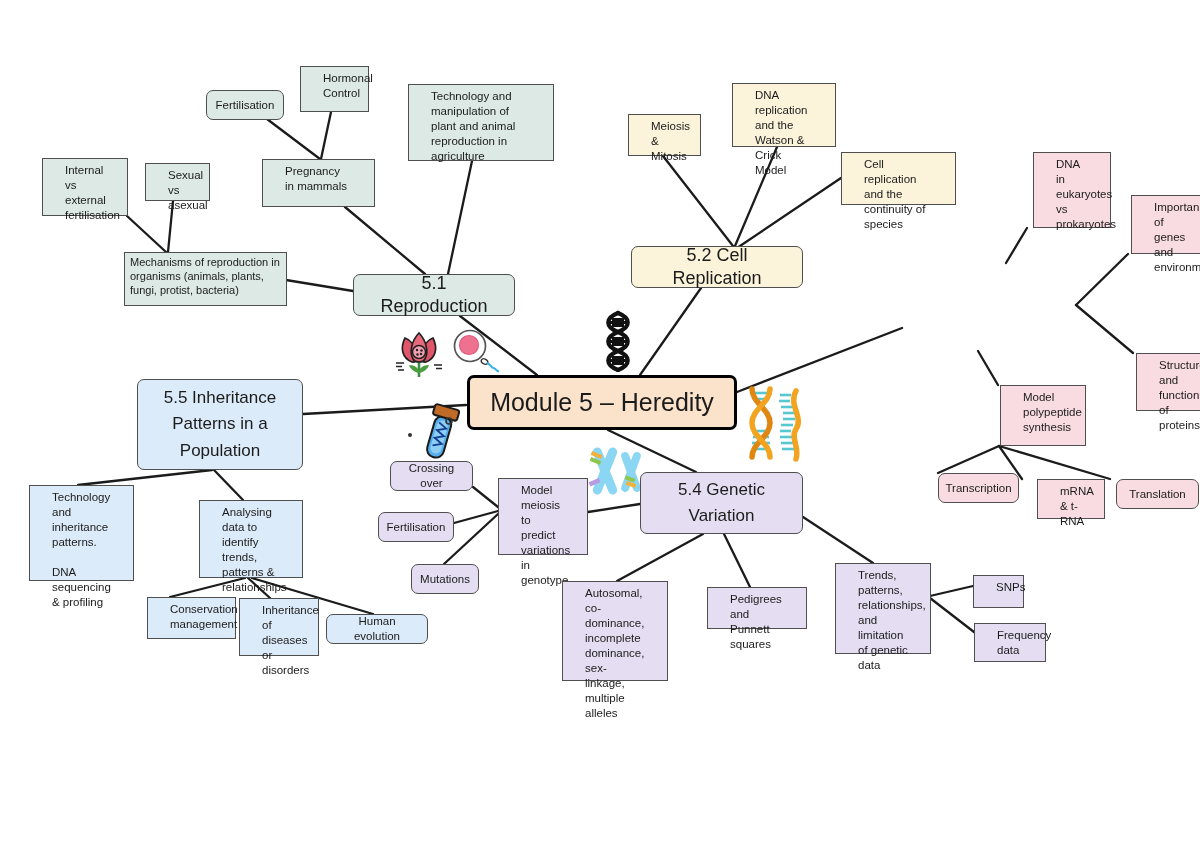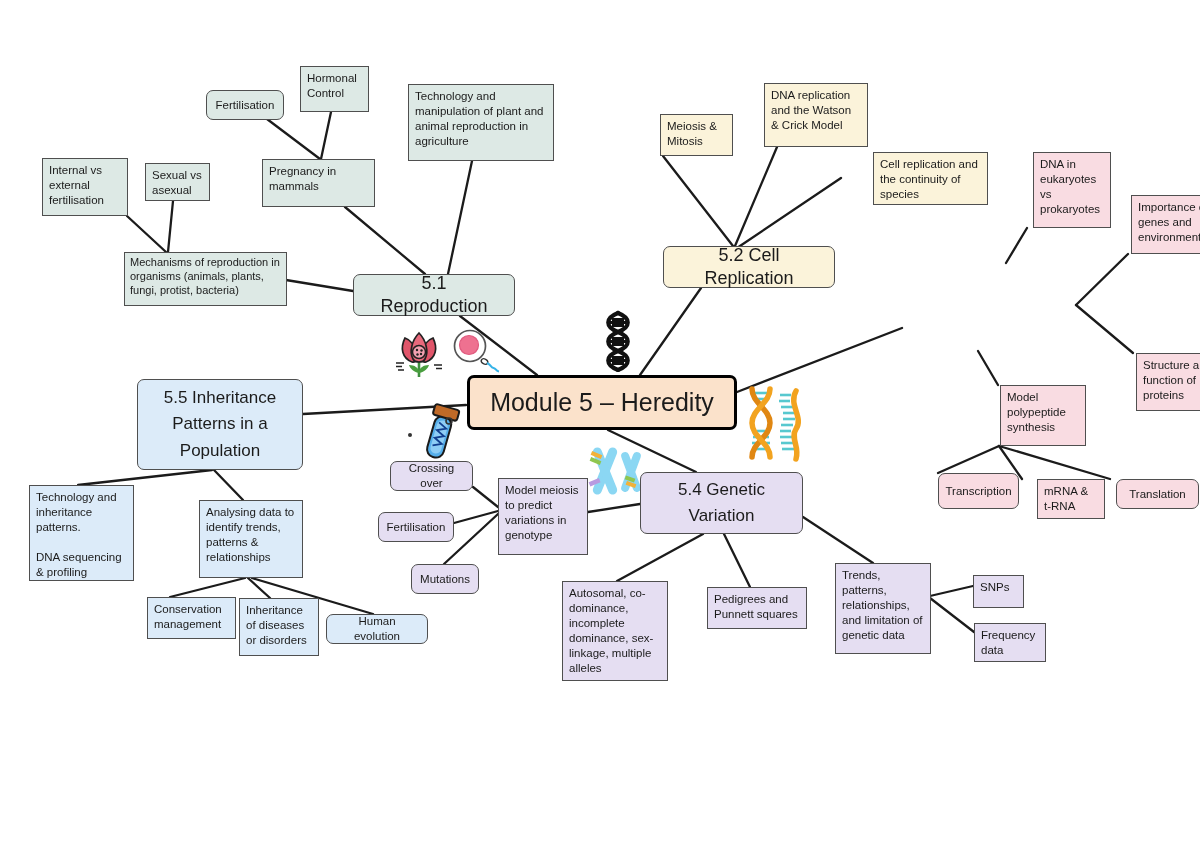--- a/index.html
+++ b/index.html
@@ -1,23 +1,23 @@
 <!DOCTYPE html>
 <html><head>
 <meta charset="utf-8">
 <style>
   html,body{margin:0;padding:0;background:#fff;}
   #canvas{position:relative;width:1200px;height:849px;background:#ffffff;overflow:hidden;
           font-family:"Liberation Sans", sans-serif;color:#1a1a1a;}
   #lines{position:absolute;left:0;top:0;width:1200px;height:849px;z-index:1;}
   .icon{position:absolute;z-index:2;pointer-events:none;}
   .node{position:absolute;z-index:3;box-sizing:border-box;border:1.5px solid #4f4f4f;
-        font-size:11.5px;line-height:1.3;padding:4px 6px;color:#1b1b1b;}
+        font-size:11.5px;line-height:1.3;padding:4px 22px;color:#1b1b1b;}
   .teal{background:#dde9e5;}
-  .cream{background:#fbf3da;margin-left:32px;}
+  .cream{background:#fbf3da;}
   .pink{background:#f9dce2;margin-left:42px;}
   .lav{background:#e5def2;}
   .blue{background:#dcebf9;}
   .ctr{display:flex;align-items:center;justify-content:center;text-align:center;padding:14px;border-radius:7px;}
   .t18{font-size:18px;line-height:1.3;}
   .t17{font-size:17px;line-height:1.55;}
   .t25{font-size:25px;}
   .small{font-size:11px;line-height:1.25;padding:3px 5px;}
   .pre{white-space:pre-line;}
   .module{background:#fbe2cb;border:3.5px solid #000;z-index:4;}
@@ -183,21 +183,21 @@
 
   <div class="node cream" style="left:628px;top:114px;width:73px;height:42px">Meiosis &amp; Mitosis</div>
   <div class="node cream" style="left:732px;top:83px;width:104px;height:64px">DNA replication and the Watson &amp; Crick Model</div>
   <div class="node cream" style="left:841px;top:152px;width:115px;height:53px">Cell replication and the continuity of species</div>
   <div class="node cream ctr t18" style="left:631px;top:246px;width:172px;height:42px">5.2 Cell Replication</div>
 
   <div class="node pink" style="left:991px;top:152px;width:78px;height:76px">DNA in eukaryotes vs prokaryotes</div>
   <div class="node pink" style="left:1089px;top:195px;width:85px;height:59px">Importance of genes and environment</div>
   <div class="node pink" style="left:1094px;top:353px;width:87px;height:58px">Structure and function of proteins</div>
   <div class="node pink" style="left:958px;top:385px;width:86px;height:61px">Model polypeptide synthesis</div>
-  <div class="node pink ctr" style="left:896px;top:473px;width:81px;height:36px">Transcription</div>
+  <div class="node pink ctr" style="left:896px;top:473px;width:81px;height:30px">Transcription</div>
   <div class="node pink" style="left:995px;top:479px;width:68px;height:40px">mRNA &amp; t-RNA</div>
   <div class="node pink ctr" style="left:1074px;top:479px;width:83px;height:27px">Translation</div>
 
   <div class="node lav ctr" style="left:390px;top:461px;width:83px;height:27px">Crossing over</div>
   <div class="node lav ctr" style="left:378px;top:512px;width:76px;height:27px">Fertilisation</div>
   <div class="node lav ctr" style="left:411px;top:564px;width:68px;height:27px">Mutations</div>
   <div class="node lav" style="left:498px;top:478px;width:90px;height:77px">Model meiosis to predict variations in genotype</div>
   <div class="node lav ctr t17" style="left:640px;top:472px;width:163px;height:62px">5.4 Genetic Variation</div>
   <div class="node lav" style="left:562px;top:581px;width:106px;height:100px">Autosomal, co-dominance, incomplete dominance, sex-linkage, multiple alleles</div>
   <div class="node lav" style="left:707px;top:587px;width:100px;height:42px">Pedigrees and Punnett squares</div>

